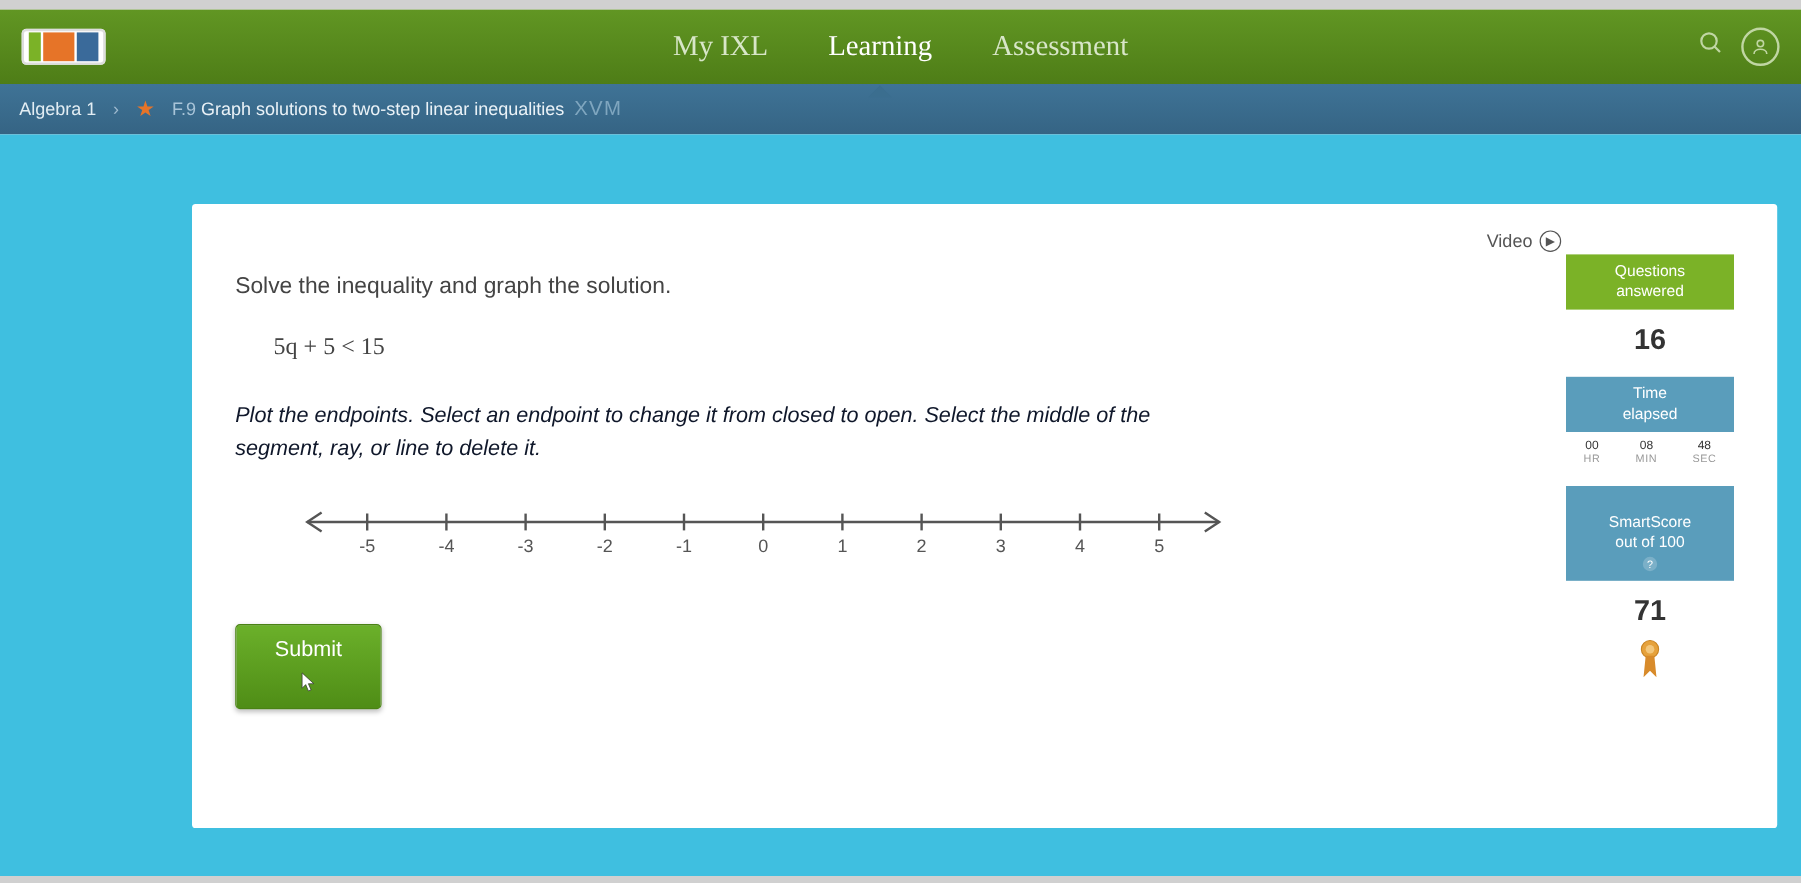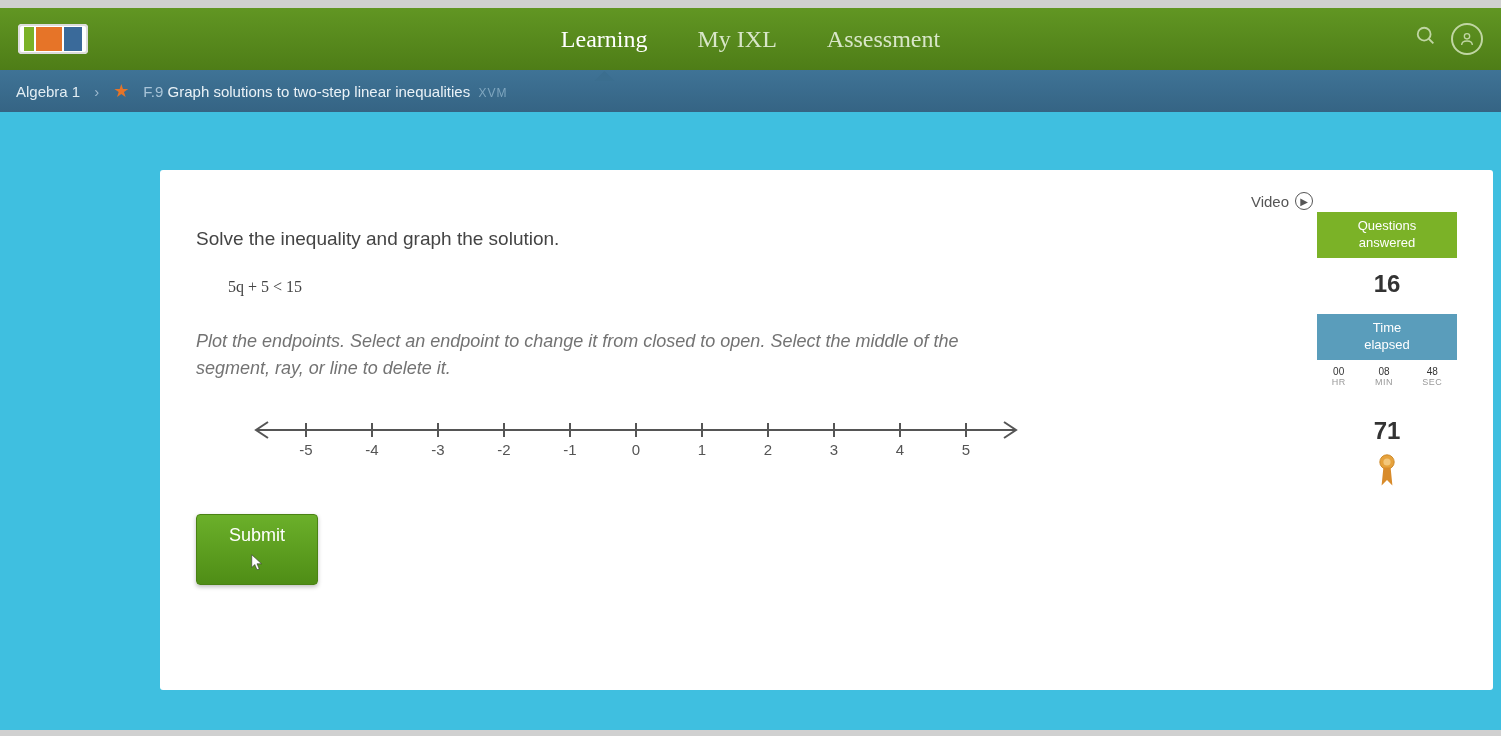--- a/index.html
+++ b/index.html
@@ -80,33 +80,33 @@
   display: flex;
   align-items: center;
   padding: 0 16px;
   font-size: 15px;
   gap: 14px;
 }
 .breadcrumb-bar .star { color: #e67428; font-size: 18px; }
 .breadcrumb-bar .chev { color: #9fbbd0; }
 .breadcrumb-bar .skill-code { color: #a8c4d8; }
 .skill-name { color: #eaf2f7; }
-.xvm { color: #7fa6bf; letter-spacing: 1px; font-size: 12px; }
+.xvm { color: #7fa6bf; letter-spacing: 1px; font-size: 17px; }
 .blue-band {
   background: #3fbfe0;
   height: 58px;
 }
 .content-area {
   background: #3fbfe0;
   padding-bottom: 40px;
 }
 .card {
   background: #fff;
   margin-left: 160px;
-  margin-right: 8px;
+  margin-right: 20px;
   border-radius: 3px;
   padding: 42px 36px 48px 36px;
   min-height: 520px;
   position: relative;
   display: flex;
   gap: 24px;
 }
 .card-main { flex: 1; }
 .video-link {
   position: absolute;
@@ -127,28 +127,28 @@
   font-size: 10px;
 }
 .prompt1 {
   color: #444;
   font-size: 19px;
   margin-top: 16px;
   margin-bottom: 28px;
 }
 .inequality {
   margin-left: 32px;
-  font-size: 16px;
+  font-size: 20px;
   color: #444;
   font-family: "Times New Roman", serif;
   margin-bottom: 32px;
 }
 .prompt2 {
   font-style: italic;
-  color: #737373;
+  color: #0f172a;
   font-size: 18px;
   line-height: 1.5;
   max-width: 820px;
   margin-bottom: 28px;
 }
 .numberline-wrap {
   margin-left: 40px;
   margin-bottom: 40px;
 }
 .numberline {
@@ -215,22 +215,22 @@
 <body>
 
 <div class="app-wrap">
   <div class="topbar">
     <div class="logo">
       <span class="b1"></span>
         <span class="b2"></span>
         <span class="b3"></span>
     </div>
     <div class="nav">
+      <div class="tab">My IXL</div>
       <div class="tab active">Learning</div>
-      <div class="tab">My IXL</div>
       <div class="tab">Assessment</div>
     </div>
     <div class="top-right">
       <span class="search-ico">
         <svg width="22" height="22" viewBox="0 0 24 24" fill="none" stroke="#c0d6a3" stroke-width="2">
             <circle cx="10" cy="10" r="7"></circle>
             <line x1="20" y1="20" x2="15" y2="15"></line>
           </svg>
       </span>
       <span class="icon-circle">
@@ -328,20 +328,25 @@
               <div class="v">08</div>
               <div class="u">MIN</div>
             </div>
             <div class="time-cell">
               <div class="v">48</div>
               <div class="u">SEC</div>
             </div>
           </div>
         </div>
         <div>
+          <div class="stat-head blue2" style="white-space:pre-line">
+            <span style="white-space:pre-line">SmartScore
+out of 100</span>
+            <span class="info-ico">?</span>
+          </div>
           <div class="stat-val">71</div>
           <div class="ribbon">
             <svg viewBox="0 0 24 40">
                 <circle cx="12" cy="10" r="8" fill="#e6a23c" stroke="#c98422" stroke-width="1"></circle>
                 <circle cx="12" cy="10" r="4" fill="#f3c77b"></circle>
                 <path d="M8 16 L6 36 L12 30 L18 36 L16 16 Z" fill="#d88b2b"></path>
               </svg>
           </div>
         </div>
       </div>

